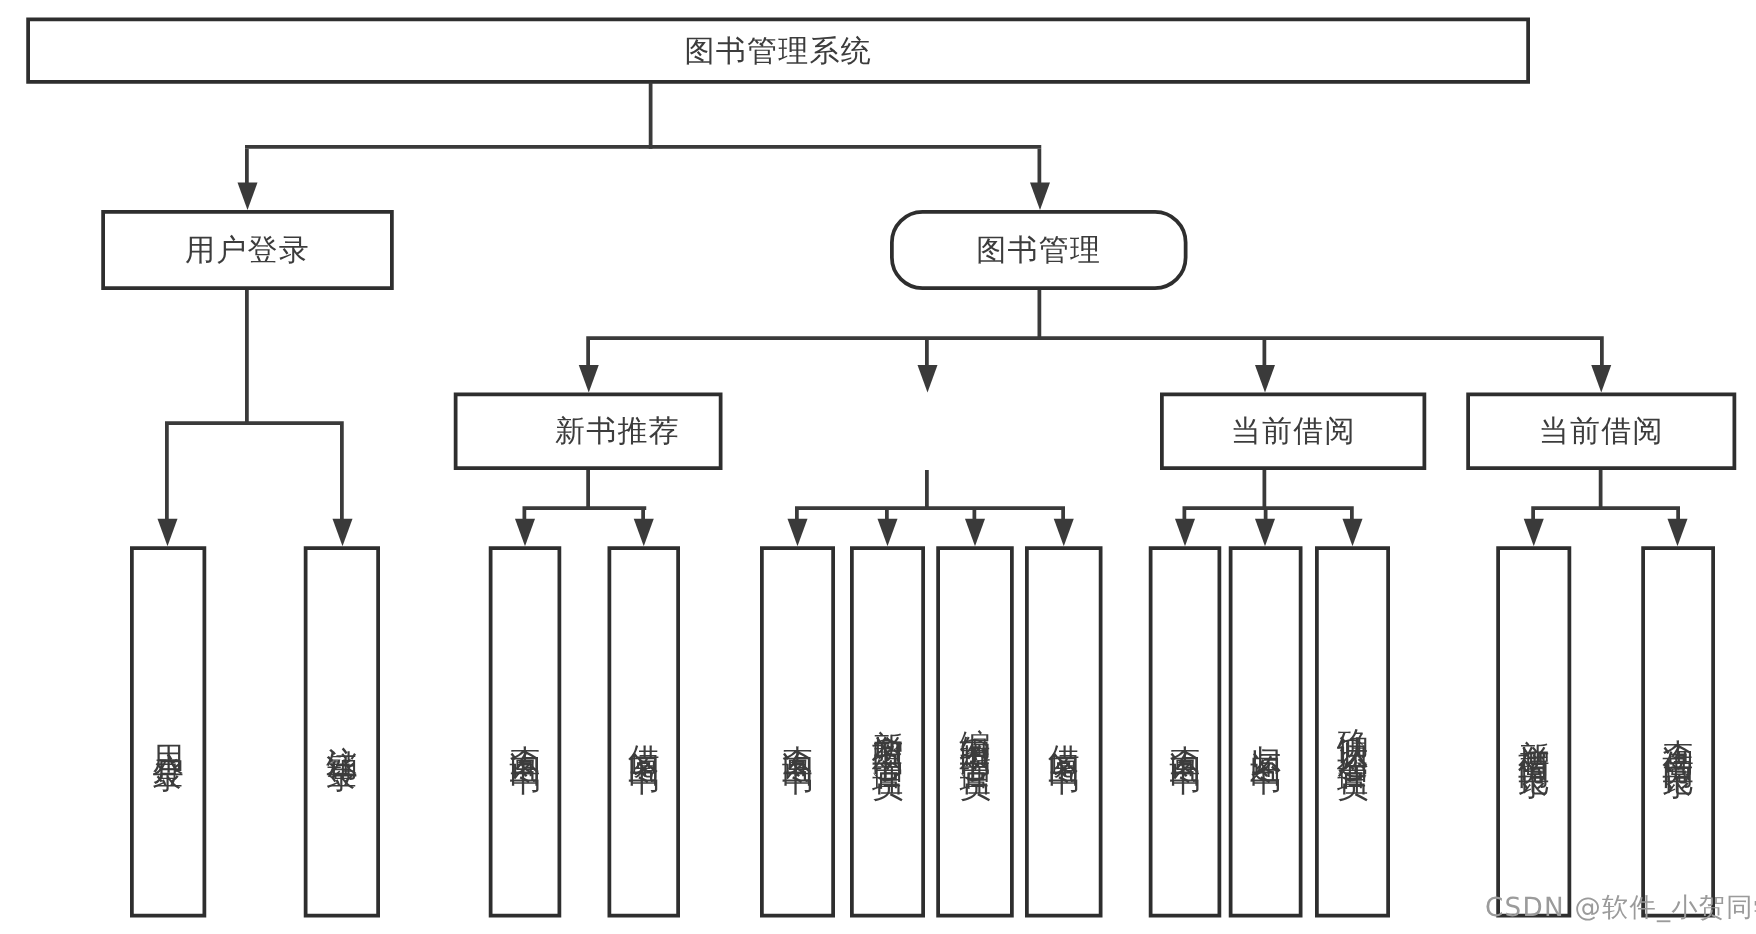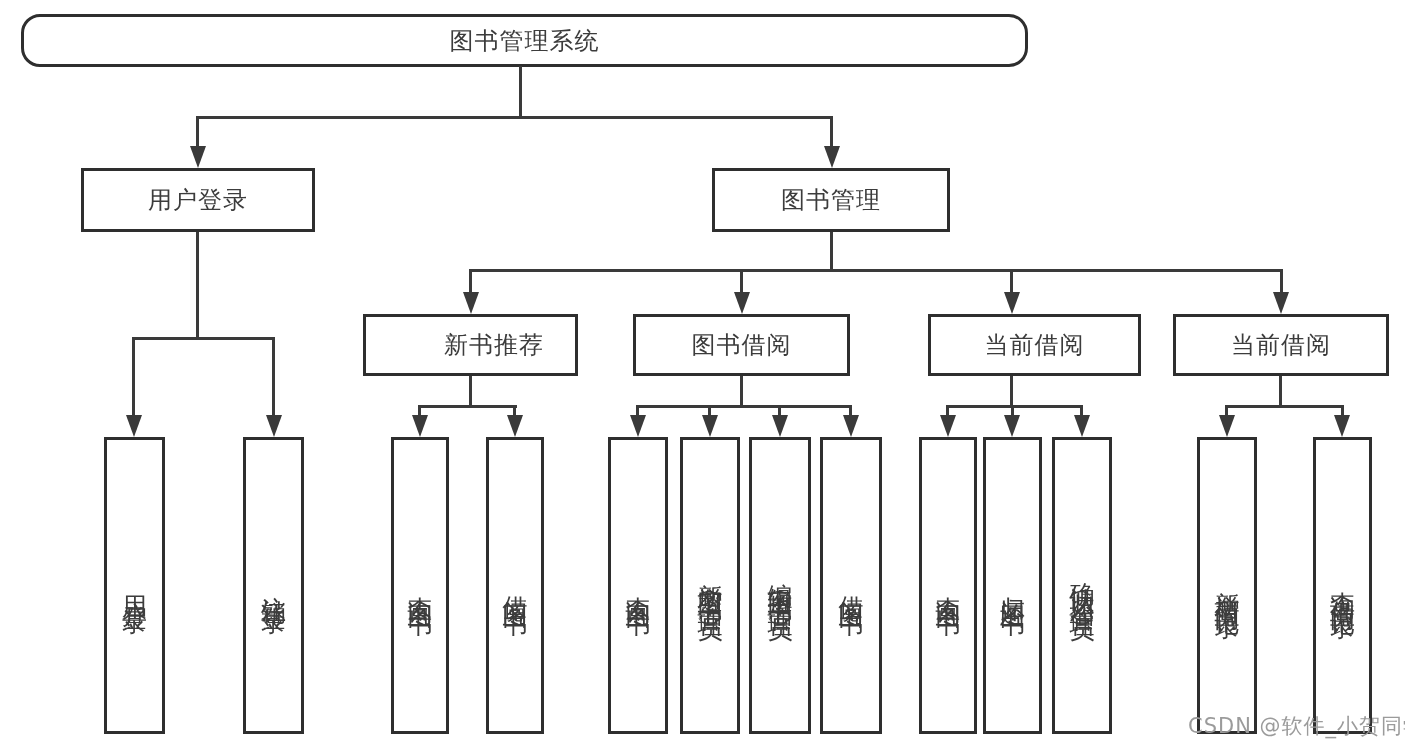--- a/index.html
+++ b/index.html
@@ -58,35 +58,35 @@
     color:var(--watermark);
     letter-spacing:1px;
     white-space:nowrap;
   }
 </style>
 </head>
 <body>
 
 <div class="canvas">
 
-  <div class="node" style="left:21px;top:14px;width:1007px;height:53px;border-radius:19px;">
+  <div class="node" style="left:21px;top:14px;width:1203px;height:53px;">
     <span class="label">图书管理系统</span>
   </div>
 
   <div class="line" style="left:519px;top:66px;width:3px;height:53px;"></div>
   <div class="line" style="left:196px;top:116px;width:637px;height:3px;"></div>
   <div class="line" style="left:196px;top:119px;width:3px;height:28px;"></div>
   <div class="line" style="left:830px;top:119px;width:3px;height:28px;"></div>
   <div class="arrow" style="left:190px;top:146px;"></div>
   <div class="arrow" style="left:824px;top:146px;"></div>
 
   <div class="node" style="left:81px;top:168px;width:234px;height:64px;">
     <span class="label">用户登录</span>
   </div>
-  <div class="node" style="left:712px;top:168px;width:238px;height:64px;">
+  <div class="node" style="left:712px;top:168px;width:238px;height:64px;border-radius:26px;">
     <span class="label">图书管理</span>
   </div>
 
   <div class="line" style="left:196px;top:232px;width:3px;height:108px;"></div>
   <div class="line" style="left:132px;top:337px;width:143px;height:3px;"></div>
   <div class="line" style="left:132px;top:340px;width:3px;height:76px;"></div>
   <div class="line" style="left:272px;top:340px;width:3px;height:76px;"></div>
   <div class="arrow" style="left:126px;top:415px;"></div>
   <div class="arrow" style="left:266px;top:415px;"></div>
 
@@ -96,23 +96,20 @@
   <div class="line" style="left:740px;top:272px;width:3px;height:21px;"></div>
   <div class="line" style="left:1010px;top:272px;width:3px;height:21px;"></div>
   <div class="line" style="left:1280px;top:272px;width:3px;height:21px;"></div>
   <div class="arrow" style="left:463px;top:292px;"></div>
   <div class="arrow" style="left:734px;top:292px;"></div>
   <div class="arrow" style="left:1004px;top:292px;"></div>
   <div class="arrow" style="left:1273px;top:292px;"></div>
 
   <div class="node" style="left:363px;top:314px;width:215px;height:62px;padding-left:47px;">
     <span class="label">新书推荐</span>
-  </div>
-  <div class="node" style="left:633px;top:314px;width:217px;height:62px;">
-    <span class="label">图书借阅</span>
   </div>
   <div class="node" style="left:905px;top:314px;width:213px;height:62px;margin-left:23px;">
     <span class="label">当前借阅</span>
   </div>
   <div class="node" style="left:1173px;top:314px;width:216px;height:62px;">
     <span class="label">当前借阅</span>
   </div>
 
   <div class="line" style="left:469px;top:376px;width:3px;height:32px;"></div>
   <div class="line" style="left:418px;top:405px;width:99px;height:3px;"></div>

